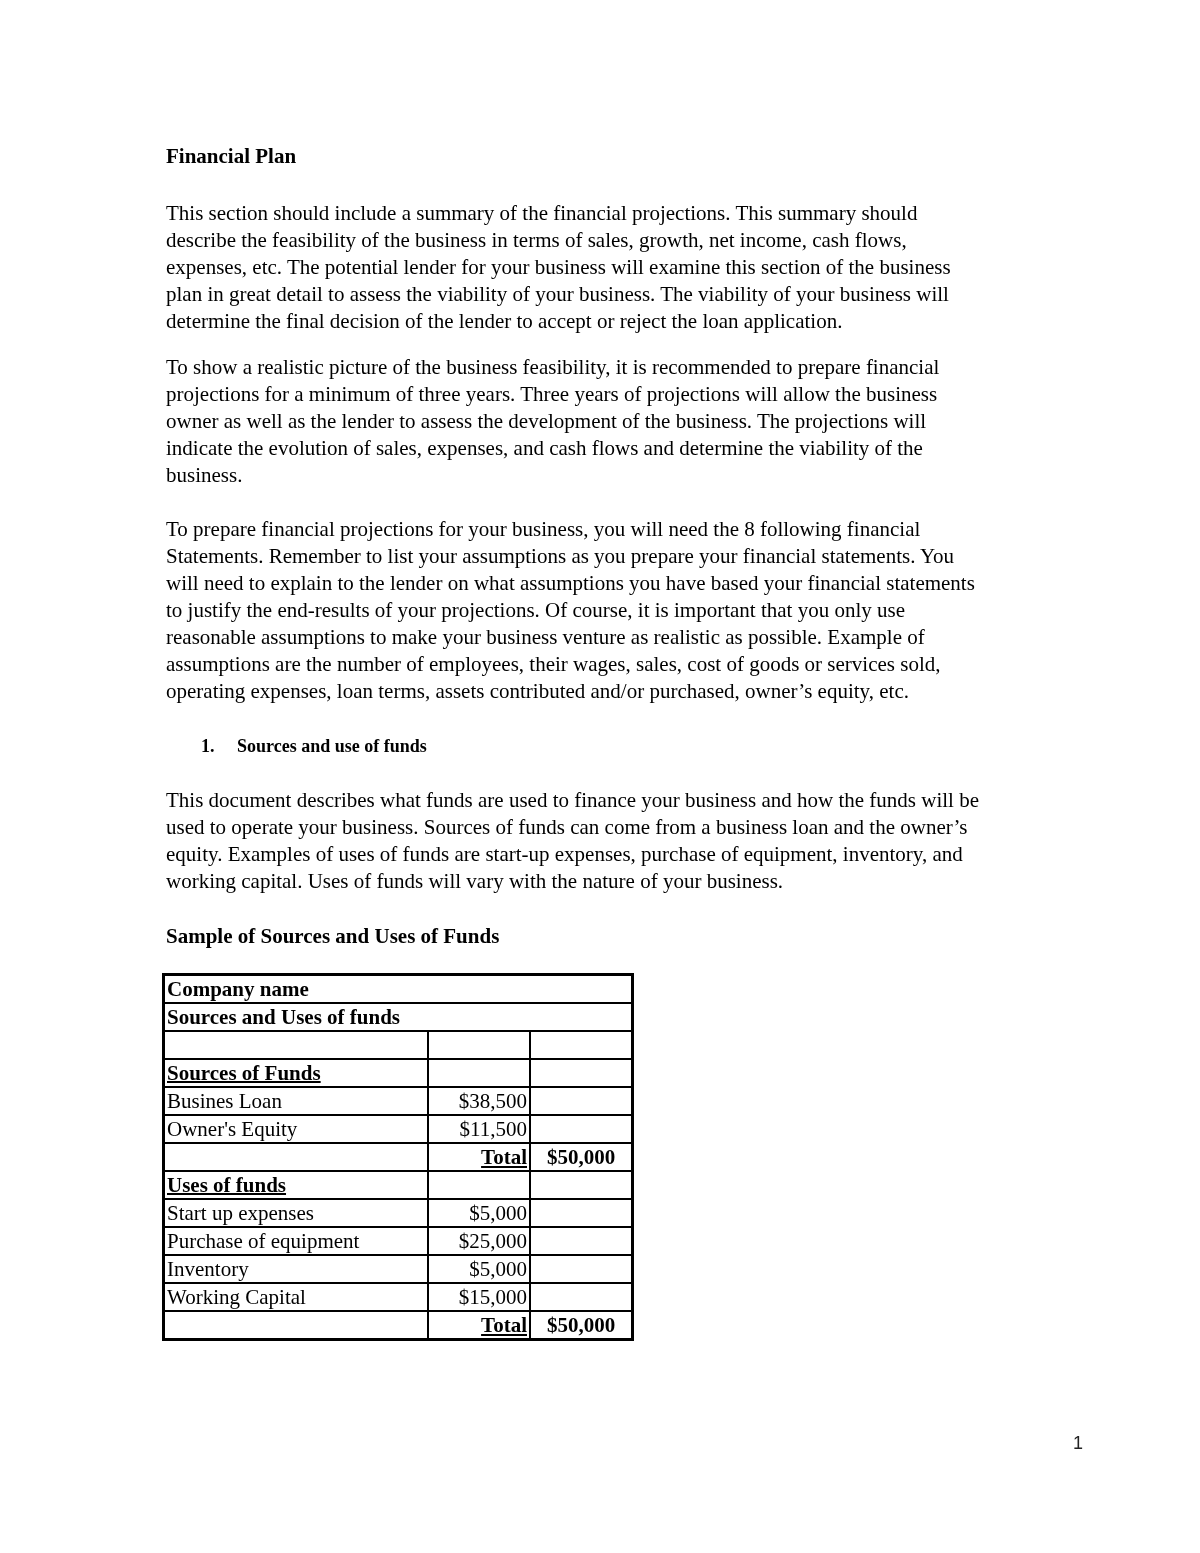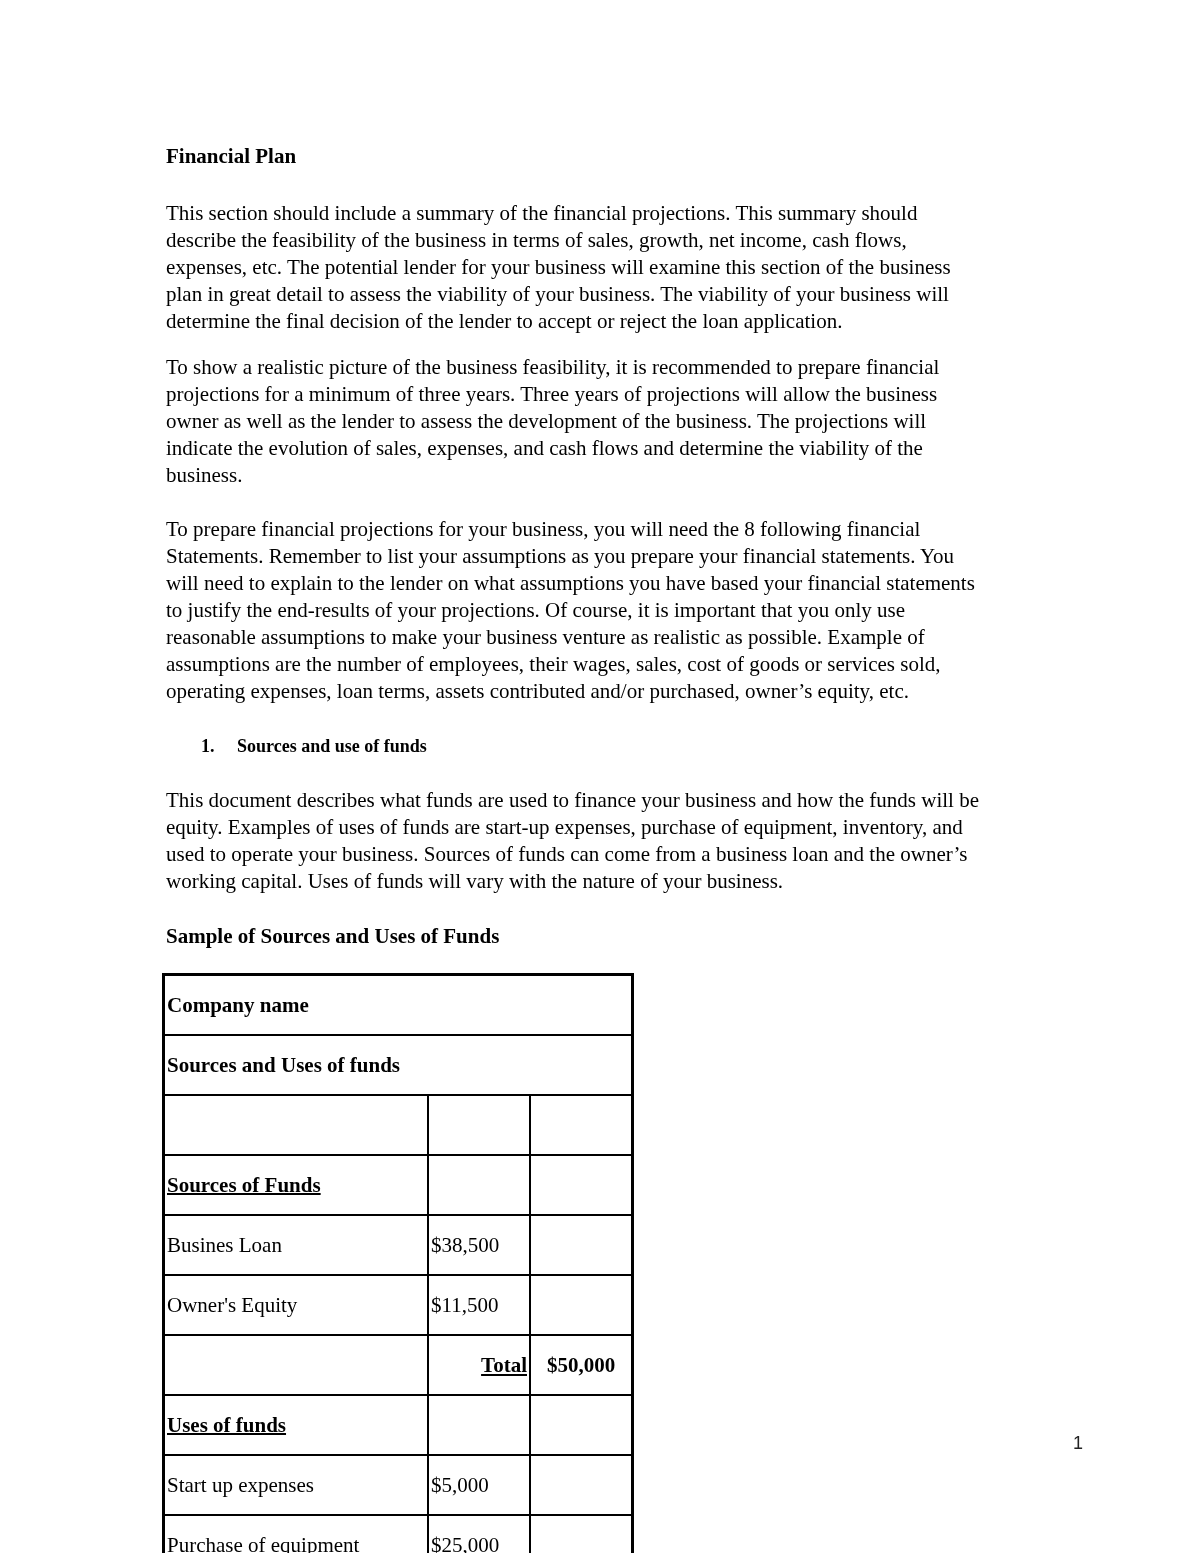--- a/index.html
+++ b/index.html
@@ -32,25 +32,25 @@
       font-weight: bold; font-size: 21px; line-height: 27px;
     }
     table.funds {
       position: absolute; left: 137px; top: 973px;
       border-collapse: collapse;
       border: 3px solid #000;
       font-size: 21px;
     }
     table.funds td {
       border: 2px solid #000;
-      height: 26px; padding: 16px 2px; line-height: 26px;
+      height: 26px; padding: 0 2px; line-height: 26px;
       white-space: nowrap;
     }
     table.funds td.c1 { width: 258px; }
-    table.funds td.c2 { width: 96px; }
+    table.funds td.c2 { width: 96px; text-align: right; }
     table.funds td.c3 { width: 96px; text-align: center; }
     table.funds td.bold { font-weight: bold; }
     table.funds td.c2.bold { text-align: right; text-decoration: underline; }
     table.funds td.ul { font-weight: bold; text-decoration: underline; text-decoration-thickness: 2px; }
     .page-number {
       position: absolute; left: 1048px; top: 1433px;
       font-family: "Liberation Sans", "DejaVu Sans", sans-serif;
       font-size: 18px; color: #222;
     }
   </style>
@@ -86,22 +86,22 @@
     <span class="ln">assumptions are the number of employees, their wages, sales, cost of goods or services sold,</span>
     <span class="ln">operating expenses, loan terms, assets contributed and/or purchased, owner’s equity, etc.</span>
   </p>
 
   <div class="section-heading">
     <span class="num">1.</span><span>Sources and use of funds</span>
   </div>
 
   <p class="para p4">
     <span class="ln">This document describes what funds are used to finance your business and how the funds will be</span>
+    <span class="ln">used to operate your business. Sources of funds can come from a business loan and the owner’s</span>
     <span class="ln">equity. Examples of uses of funds are start-up expenses, purchase of equipment, inventory, and</span>
-    <span class="ln">used to operate your business. Sources of funds can come from a business loan and the owner’s</span>
     <span class="ln">working capital. Uses of funds will vary with the nature of your business.</span>
   </p>
 
   <div class="sample-heading">Sample of Sources and Uses of Funds</div>
 
   <table class="funds">
     <tbody>
         <tr>
       <td colspan="3" class="bold">Company name</td>
     </tr>

